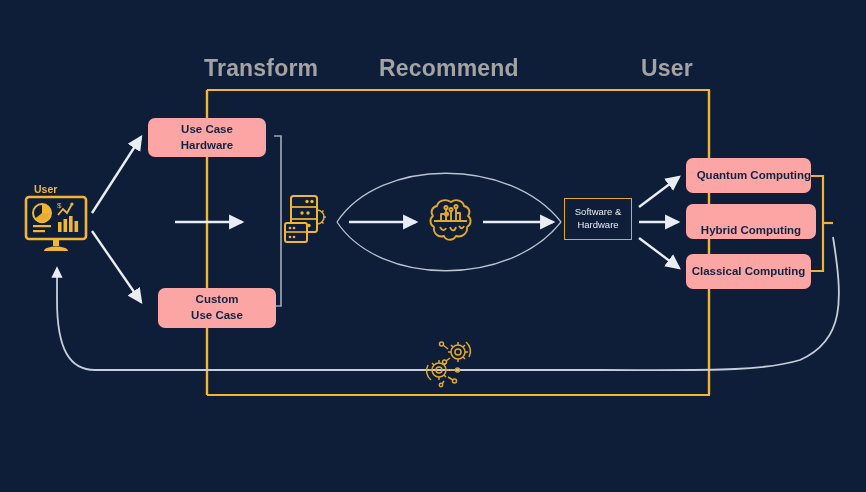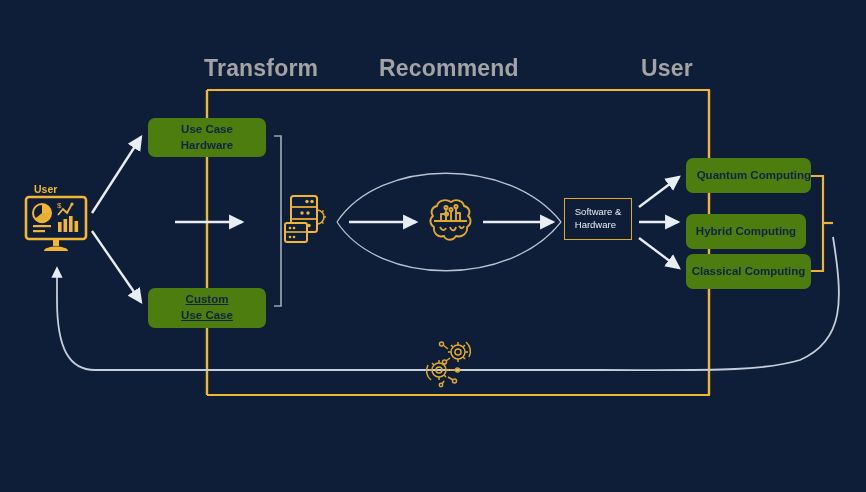--- a/index.html
+++ b/index.html
@@ -25,46 +25,46 @@
   #label-transform{left:204px;top:55px;}
   #label-recommend{left:379px;top:55px;}
   #label-solve{left:641px;top:55px;}
   #label-postprocess{left:381px;top:417px;}
 
   
 
   
   .ybox{
     position:absolute;
-    background:#4d7c0f;
+    background:#fca5a5;
     border-radius:7px;
     color:#102442;
     font-size:11.5px;
     font-weight:bold;
     display:flex;
     align-items:center;
     justify-content:center;
     text-align:center;
     line-height:1.35;
     box-sizing:border-box;
   }
   #box-usecase-library{left:148px;top:118px;width:118px;height:39px;}
-  #box-custom-usecase{left:148px;top:288px;width:118px;height:40px;text-decoration:underline;}
+  #box-custom-usecase{left:158px;top:288px;width:118px;height:40px;}
   #box-quantum{left:686px;top:158px;width:125px;height:35px;justify-content:flex-end;}
-  #box-hybrid{left:686px;top:214px;width:120px;height:35px;}
+  #box-hybrid{left:686px;top:204px;width:130px;height:35px;align-items:flex-end;}
   #box-classical{left:686px;top:254px;width:125px;height:35px;}
 
   
   #box-software-hardware{
     position:absolute;left:564px;top:198px;width:68px;height:42px;
     border:1.6px solid #e0a92c;
     background:#0e1d38;
     color:#e9edf4;
     font-size:9.5px;
-    display:flex;align-items:center;justify-content:center;
+    display:flex;align-items:center;justify-content:center;text-align:center;
     line-height:1.35;
     box-sizing:border-box;
   }
 
   
   #user-label{
     position:absolute;left:34px;top:183px;width:60px;
     color:#f2b633;font-size:10.5px;font-weight:bold;text-align:left;
   }
 

